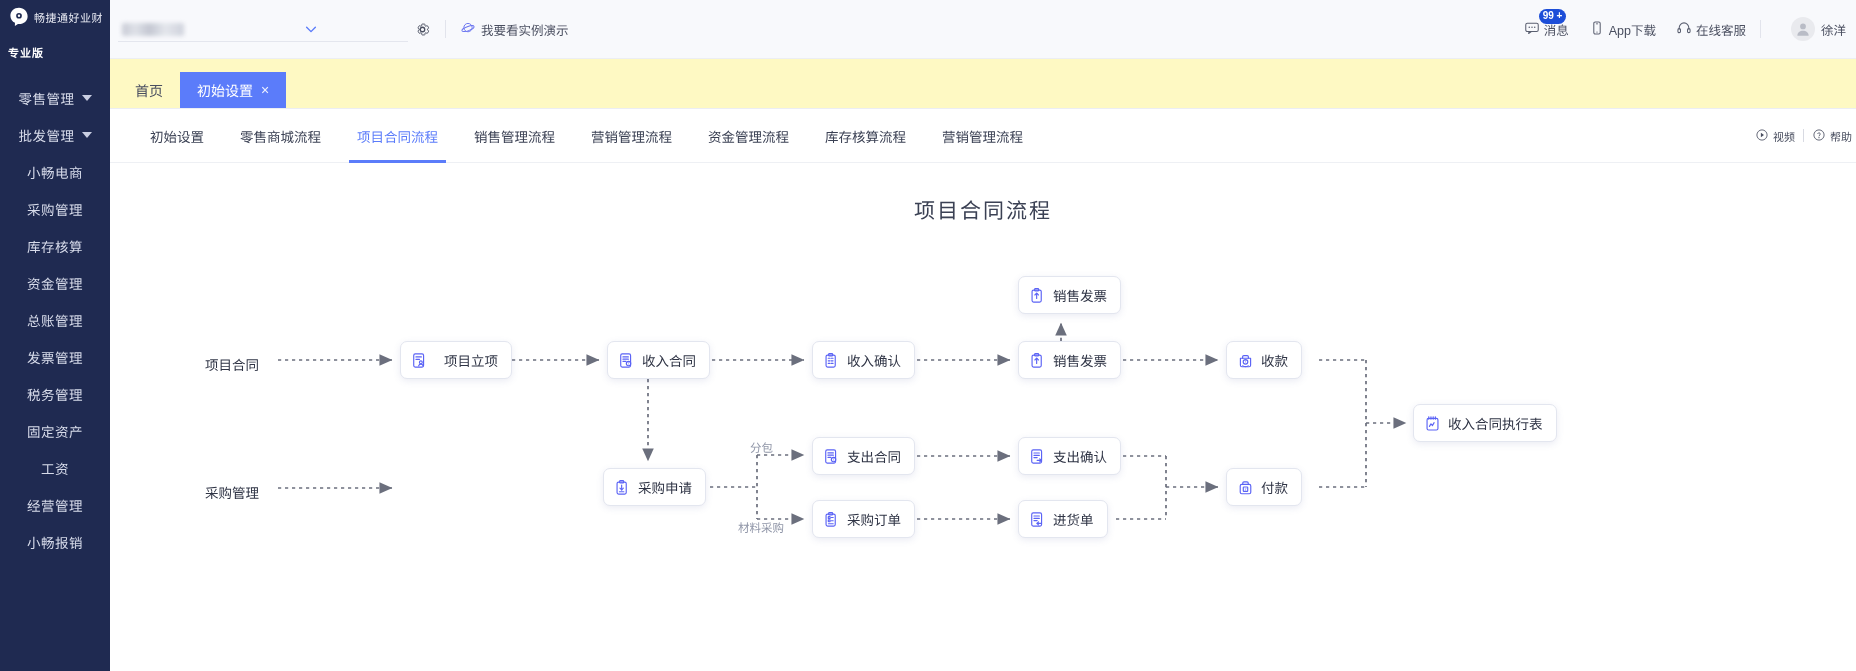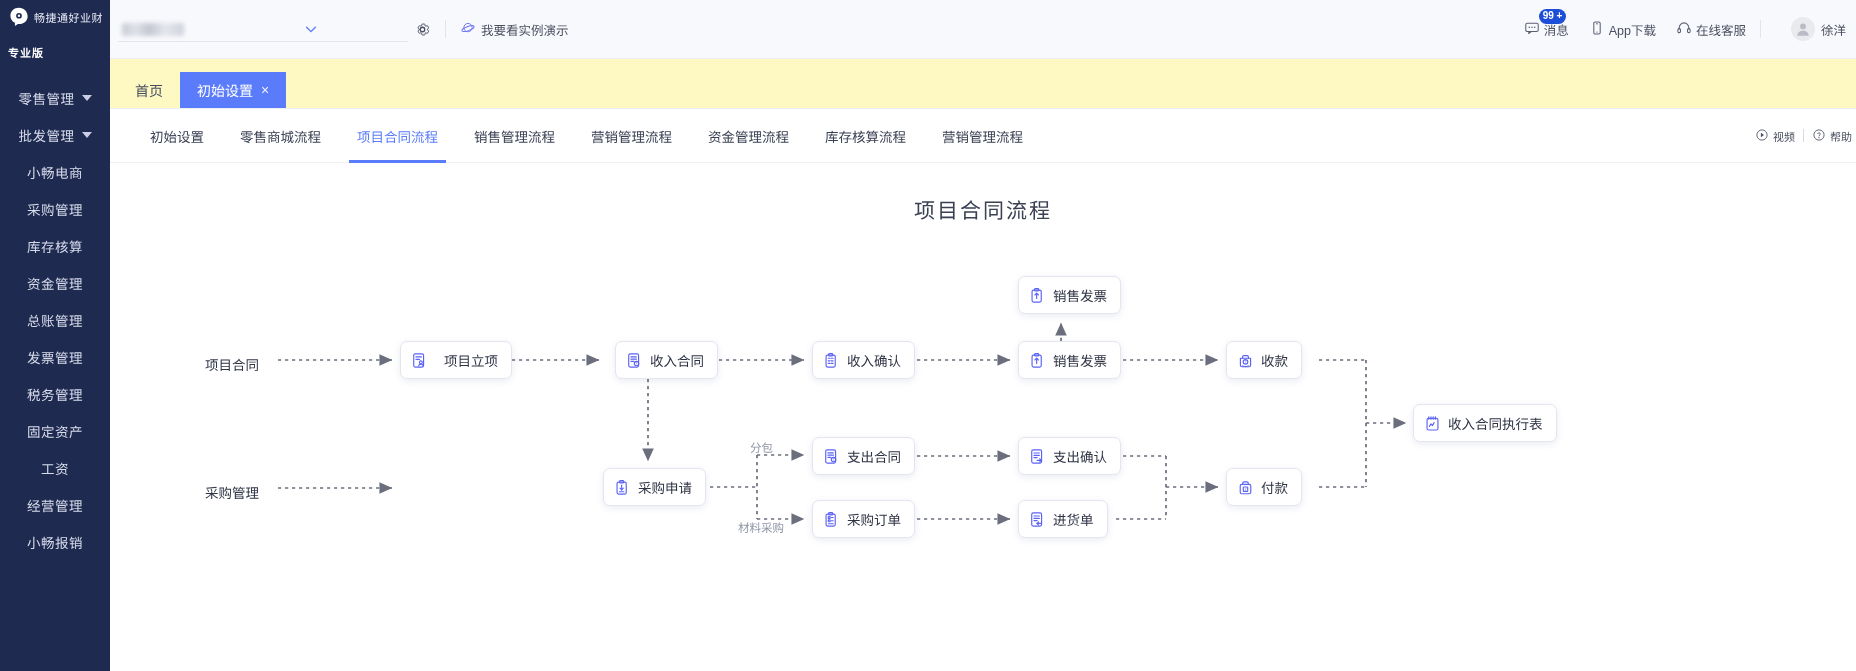--- a/index.html
+++ b/index.html
@@ -377,21 +377,21 @@
             <svg viewBox="0 0 20 20" width="17" height="17">
               <rect x="3.2" y="2.2" width="11.6" height="15.6" rx="1.8" fill="none" stroke="#5b63f5" stroke-width="1.35" stroke-linecap="round" stroke-linejoin="round"></rect>
               <line x1="5.8" y1="5.8" x2="12.2" y2="5.8" fill="none" stroke="#5b63f5" stroke-width="1.35" stroke-linecap="round" stroke-linejoin="round"></line>
               <line x1="5.8" y1="8.6" x2="10" y2="8.6" fill="none" stroke="#5b63f5" stroke-width="1.35" stroke-linecap="round" stroke-linejoin="round"></line>
               <circle cx="11.6" cy="12.2" r="1.7" fill="none" stroke="#5b63f5" stroke-width="1.35" stroke-linecap="round" stroke-linejoin="round"></circle>
               <path d="M9 16.4c.4-1.5 1.4-2.2 2.6-2.2s2.2.7 2.6 2.2" fill="none" stroke="#5b63f5" stroke-width="1.35" stroke-linecap="round" stroke-linejoin="round"></path>
             </svg>
           </span>
           <span>项目立项</span>
         </div>
-        <div class="node" style="left: 497px; top: 178px; margin-left: 8px;">
+        <div class="node" style="left: 497px; top: 178px;">
           <span style="display: flex;">
             <svg viewBox="0 0 20 20" width="17" height="17">
               <rect x="3.2" y="2.2" width="11.6" height="15.6" rx="1.8" fill="none" stroke="#5b63f5" stroke-width="1.35" stroke-linecap="round" stroke-linejoin="round"></rect>
               <line x1="5.8" y1="5.8" x2="12.2" y2="5.8" fill="none" stroke="#5b63f5" stroke-width="1.35" stroke-linecap="round" stroke-linejoin="round"></line>
               <line x1="5.8" y1="8.4" x2="12.2" y2="8.4" fill="none" stroke="#5b63f5" stroke-width="1.35" stroke-linecap="round" stroke-linejoin="round"></line>
               <line x1="5.8" y1="11" x2="9.4" y2="11" fill="none" stroke="#5b63f5" stroke-width="1.35" stroke-linecap="round" stroke-linejoin="round"></line>
               <circle cx="12.4" cy="13.6" r="2.6" fill="none" stroke="#5b63f5" stroke-width="1.35" stroke-linecap="round" stroke-linejoin="round"></circle>
               <text x="12.4" y="15" font-size="3.2" fill="#5b63f5" text-anchor="middle">¥</text>
             </svg>
           </span>

